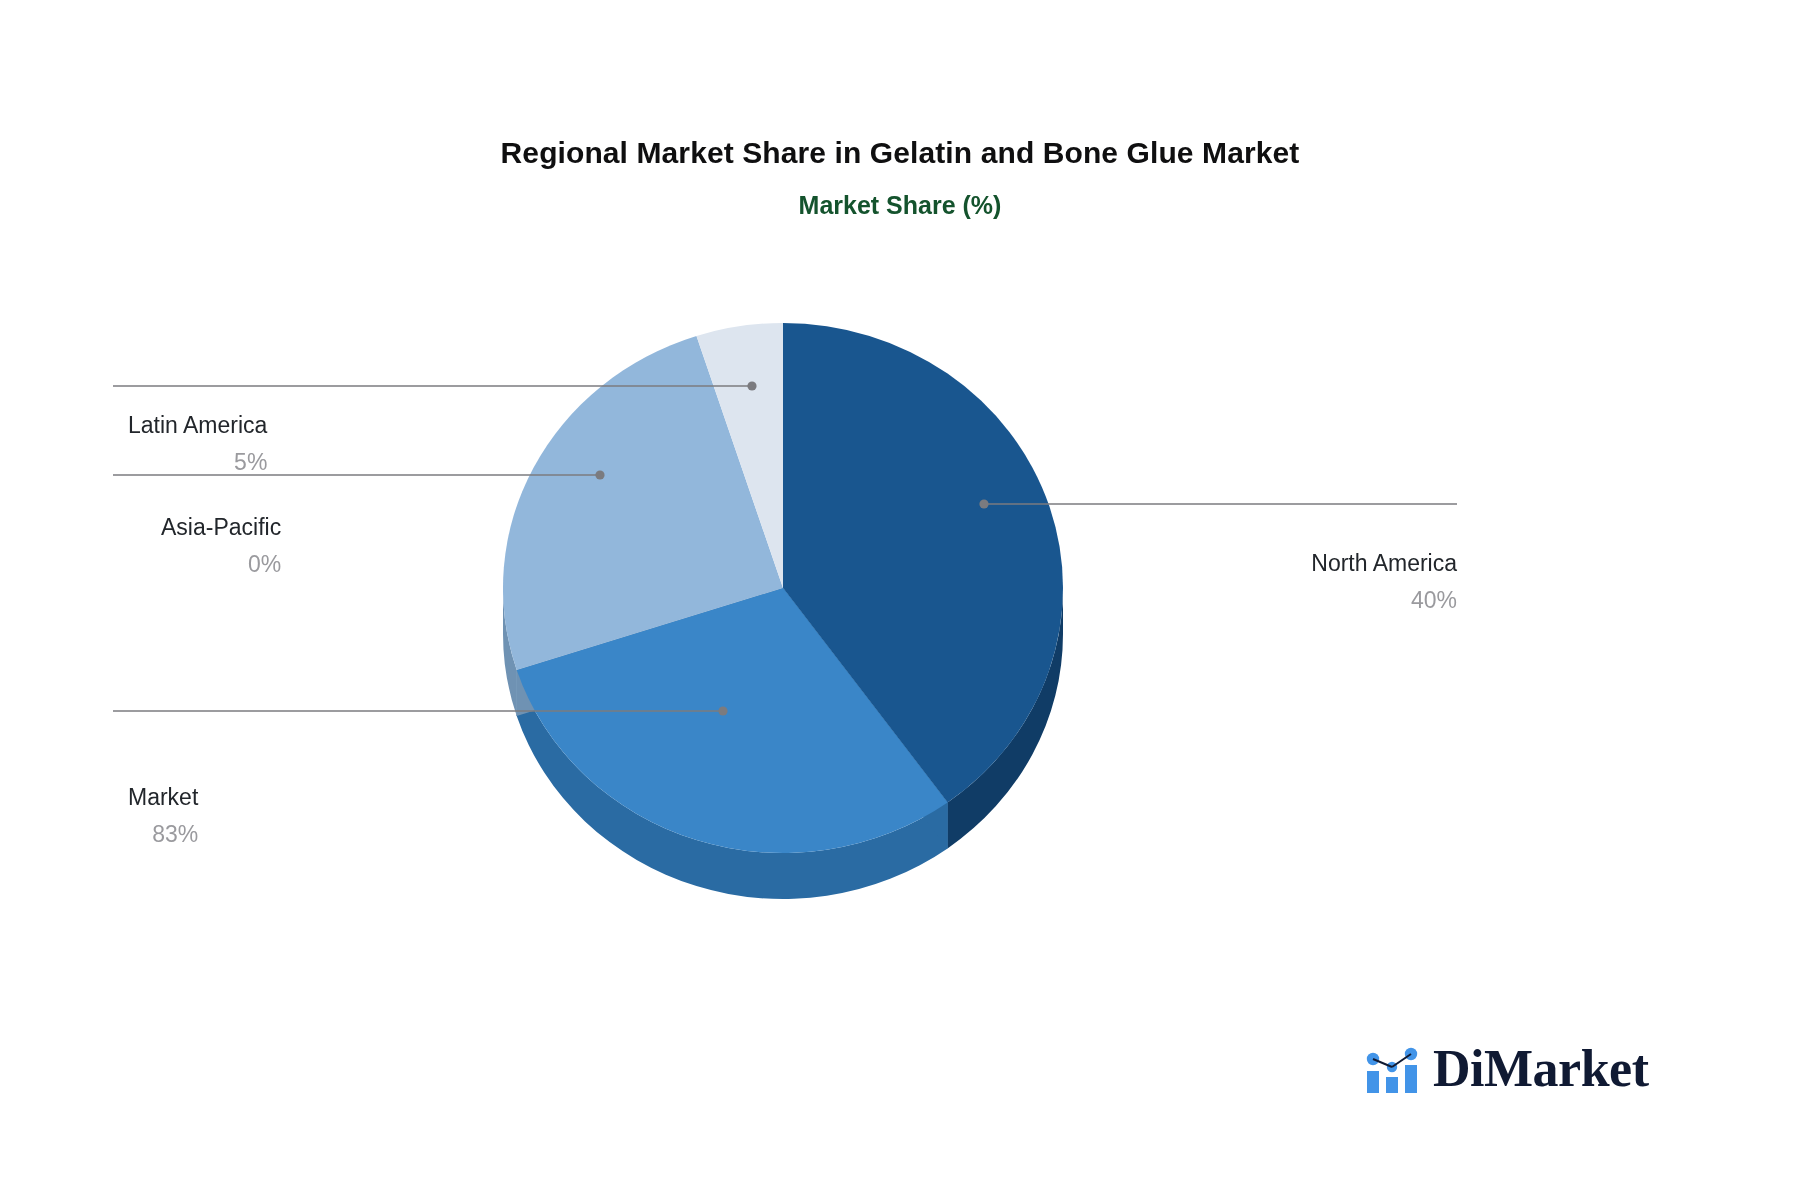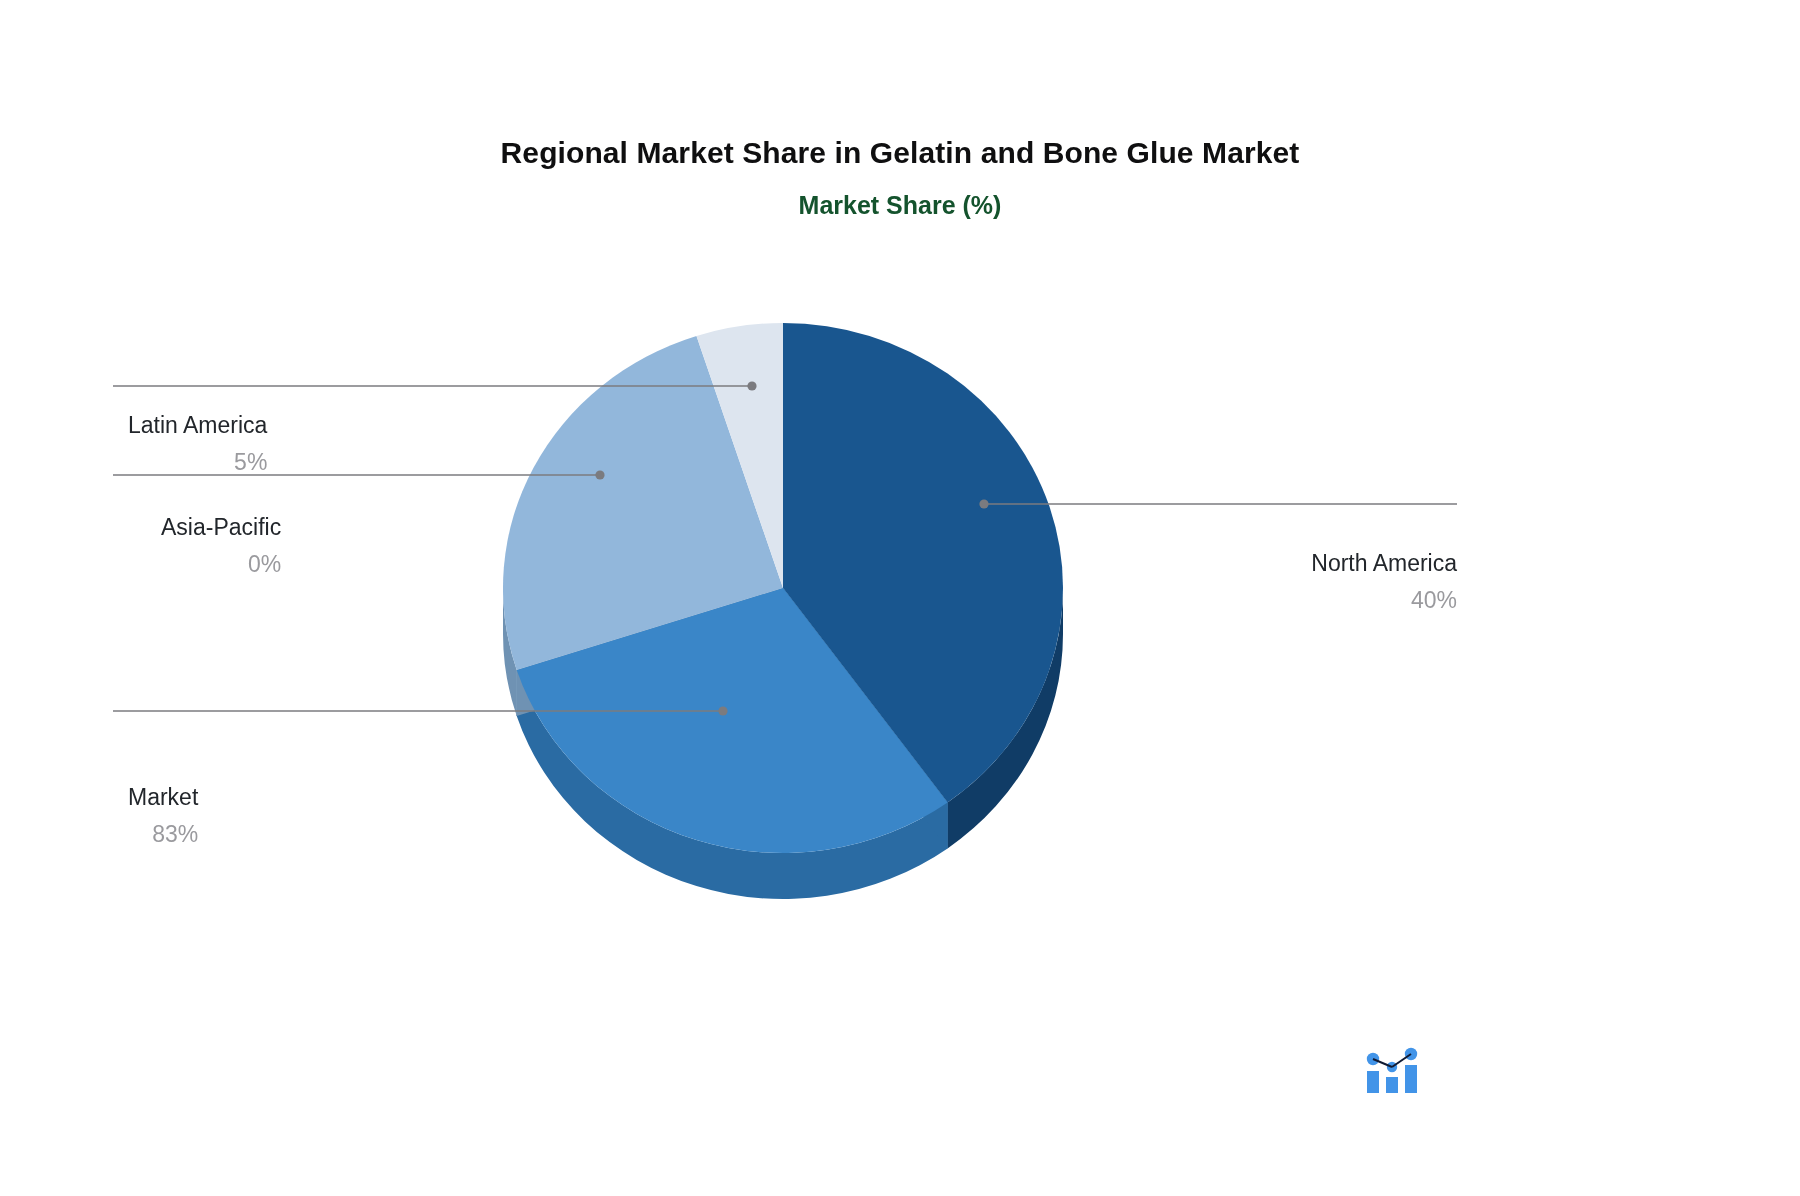--- a/index.html
+++ b/index.html
@@ -198,15 +198,16 @@
     <svg class="logo-mark" width="56" height="52" viewBox="0 0 56 52">
       <circle cx="8" cy="16" r="6.2" fill="#4294e8"></circle>
       <circle cx="27" cy="24" r="5.2" fill="#4294e8"></circle>
       <circle cx="46" cy="11" r="6.2" fill="#4294e8"></circle>
       <line x1="8" y1="16" x2="27" y2="24" stroke="#101a33" stroke-width="2"></line>
       <line x1="27" y1="24" x2="46" y2="11" stroke="#101a33" stroke-width="2"></line>
       <rect x="2" y="28" width="12" height="22" fill="#4294e8"></rect>
       <rect x="21" y="34" width="12" height="16" fill="#4294e8"></rect>
       <rect x="40" y="22" width="12" height="28" fill="#4294e8"></rect>
     </svg>
+    <span class="logo-text">DiMarket</span>
   </div>
 
 </div>
 
 </body></html>

